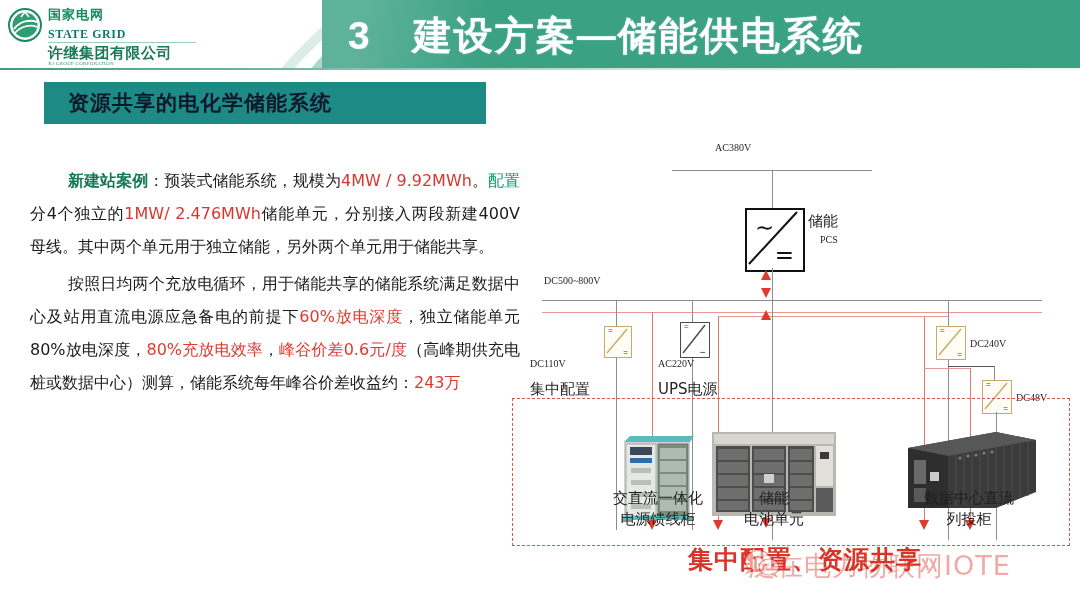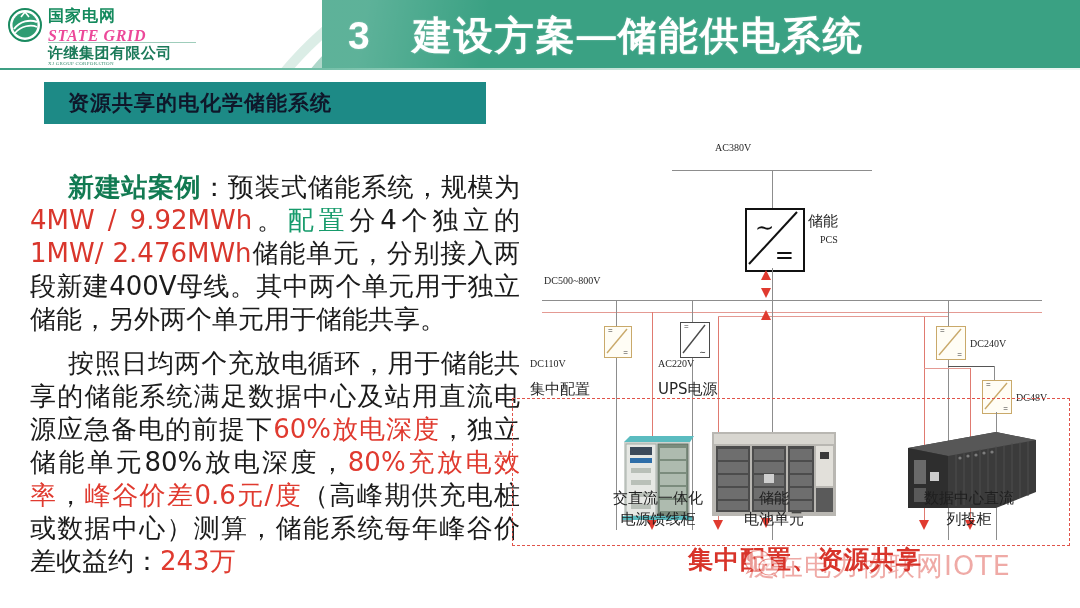--- a/index.html
+++ b/index.html
@@ -27,47 +27,47 @@
     color:#ffffff;font-size:39px;font-weight:bold;letter-spacing:2px;
     line-height:60px;white-space:nowrap;
     text-shadow:0 0 2px rgba(255,255,255,.35);
   }
   .hdr-rule{position:absolute;left:0;top:68px;width:1080px;height:5px;
     background:linear-gradient(90deg,#3d9e83 0%,#6fbda5 28%,#cfe7de 60%,#eef6f3 100%);}
 
   
   .logo-wrap{position:absolute;left:8px;top:6px;width:190px;height:58px;}
   .logo-mark{position:absolute;left:0;top:2px;width:34px;height:34px;}
-  .logo-cn{position:absolute;left:40px;top:0px;font-size:16px;font-weight:bold;color:#148a5d;letter-spacing:1px;
+  .logo-cn{position:absolute;left:40px;top:0px;font-size:13px;font-weight:bold;color:#148a5d;letter-spacing:1px;
     font-family:"DejaVu Sans","Liberation Sans",sans-serif;}
-  .logo-en{position:absolute;left:40px;top:21px;font-size:16px;font-weight:bold;color:#ec4899;letter-spacing:.6px;
-    font-family:"Liberation Serif",serif;font-style:italic;}
+  .logo-en{position:absolute;left:40px;top:21px;font-size:12px;font-weight:bold;color:#0f766e;letter-spacing:.6px;
+    font-family:"Liberation Serif",serif;}
   .logo-div{position:absolute;left:40px;top:36px;width:148px;height:1px;background:#9fcdbb;}
   .logo-sub{position:absolute;left:40px;top:38px;font-size:15px;font-weight:bold;color:#1b7a59;letter-spacing:.5px;
     font-family:"DejaVu Sans","Liberation Sans",sans-serif;}
   .logo-sub-en{position:absolute;left:40px;top:55px;font-size:5px;color:#3d8f72;letter-spacing:.3px;
     font-family:"Liberation Serif",serif;}
 
   
   .sec-bar{
     position:absolute;left:44px;top:82px;width:442px;height:42px;
     background:#1d8a86;
   }
   .sec-bar-txt{
     position:absolute;left:24px;top:0;height:42px;line-height:42px;
     color:#0f172a;font-size:21px;font-weight:bold;letter-spacing:1px;white-space:nowrap;
     font-family:"DejaVu Sans","Liberation Sans",sans-serif;
   }
 
   
   .body-col{position:absolute;left:30px;top:160px;width:490px;}
   .para{
-    font-size:26px;line-height:33px;color:#1b1b1b;text-align:justify;
+    font-size:16px;line-height:33px;color:#1b1b1b;text-align:justify;
     font-family:"DejaVu Sans","Liberation Sans",sans-serif;
-    margin:11px 0 4px 0;
+    margin:4px 0 4px 0;
   }
   .para.indent{text-indent:38px;}
   .g{color:#127a52;font-weight:bold;}
   .g2{color:#169b6b;}
   .r{color:#d9362c;}
   .r2{color:#e03a2f;}
 
   
   .diagram{position:absolute;left:500px;top:130px;width:580px;height:478px;}
 

